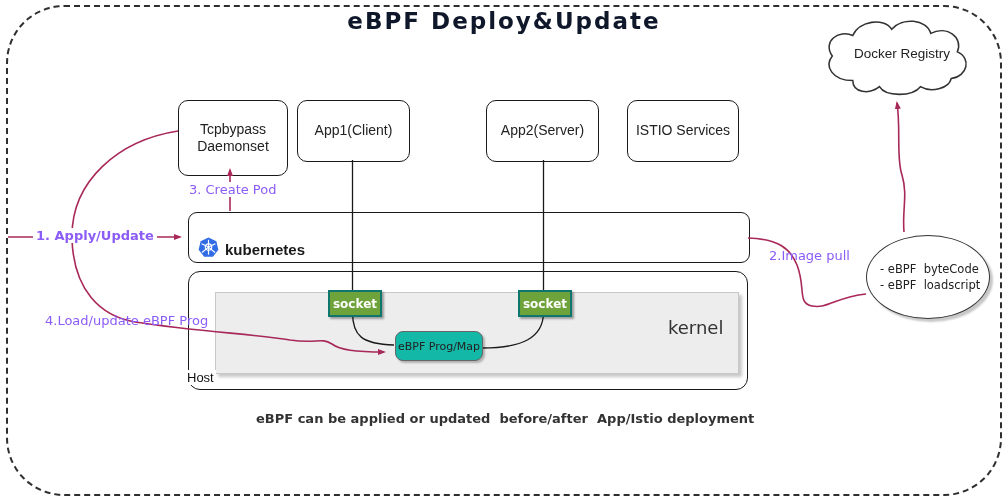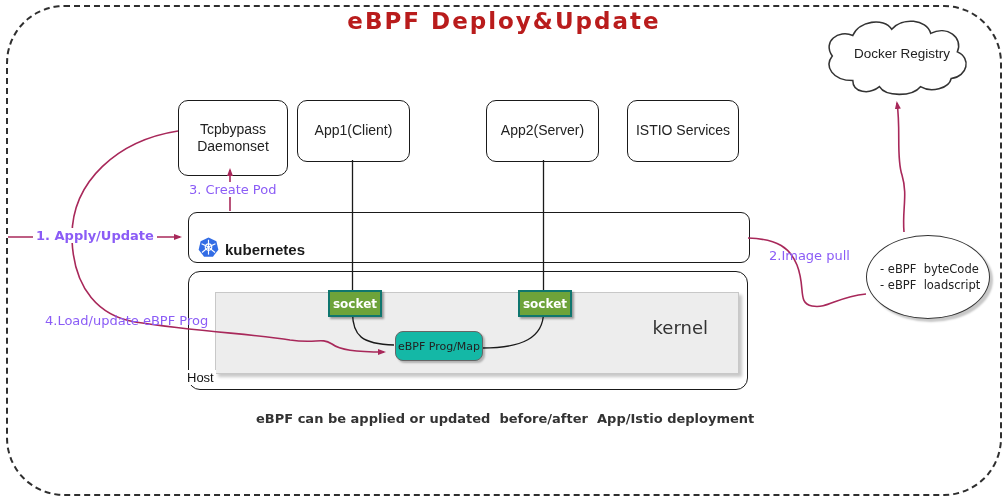--- a/index.html
+++ b/index.html
@@ -8,21 +8,21 @@
     font-family:"DejaVu Sans",sans-serif;overflow:hidden;
   }
   .abs{position:absolute;}
   
   .frame{
     left:6px;top:5px;width:992px;height:487px;
     border:2px dashed #2e2e2e;border-radius:58px;z-index:0;
   }
   .title{
     left:0;top:8px;width:1008px;text-align:center;
-    font-size:23px;font-weight:bold;letter-spacing:2px;color:#b91c1c;z-index:3;
+    font-size:23px;font-weight:bold;letter-spacing:2px;color:#0f172a;z-index:3;
   }
   
   .node{
     border:1.5px solid #1a1a1a;border-radius:10px;background:#fff;
     display:flex;align-items:center;justify-content:center;text-align:center;
     font-family:"Liberation Sans",sans-serif;font-size:14px;color:#222;
     z-index:1;line-height:1.25;
   }
   .n-tcp{left:178px;top:100px;width:110px;height:76px;padding:0 8px;box-sizing:border-box;}
   .n-app1{left:297px;top:100px;width:111px;height:60px;}
@@ -45,21 +45,21 @@
   }
   .hostlabel{
     left:185px;top:370px;font-family:"Liberation Sans",sans-serif;
     font-size:13px;color:#111;background:#fff;padding:0 2px;z-index:3;
   }
   .kernelbox{
     left:215px;top:292px;width:522px;height:80px;background:#ededed;
     border:1px solid #c8c8c8;box-shadow:3px 3px 3px rgba(0,0,0,0.22);z-index:1;
   }
   .kernellabel{
-    left:636px;top:317px;width:72px;text-align:right;
+    left:668px;top:317px;width:72px;text-align:left;
     font-size:18px;color:#333;z-index:3;
   }
   .socket{
     width:50px;height:23px;background:#6da33a;border:2px solid #0f766e;
     box-shadow:2px 2px 2px rgba(0,0,0,0.35);color:#fff;font-size:12px;font-weight:bold;
     display:flex;align-items:center;justify-content:center;z-index:3;
   }
   .sock-l{left:328px;top:290px;}
   .sock-r{left:518px;top:290px;}
   .ebpfbox{

